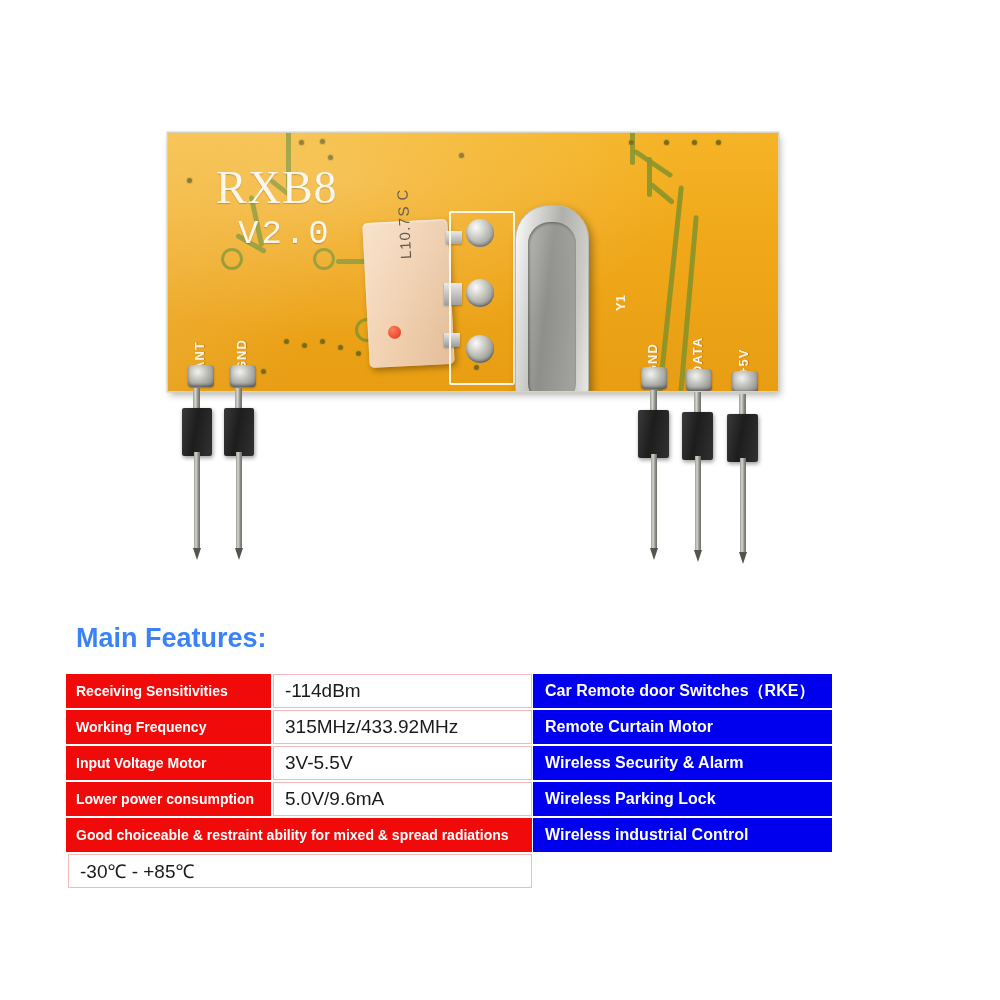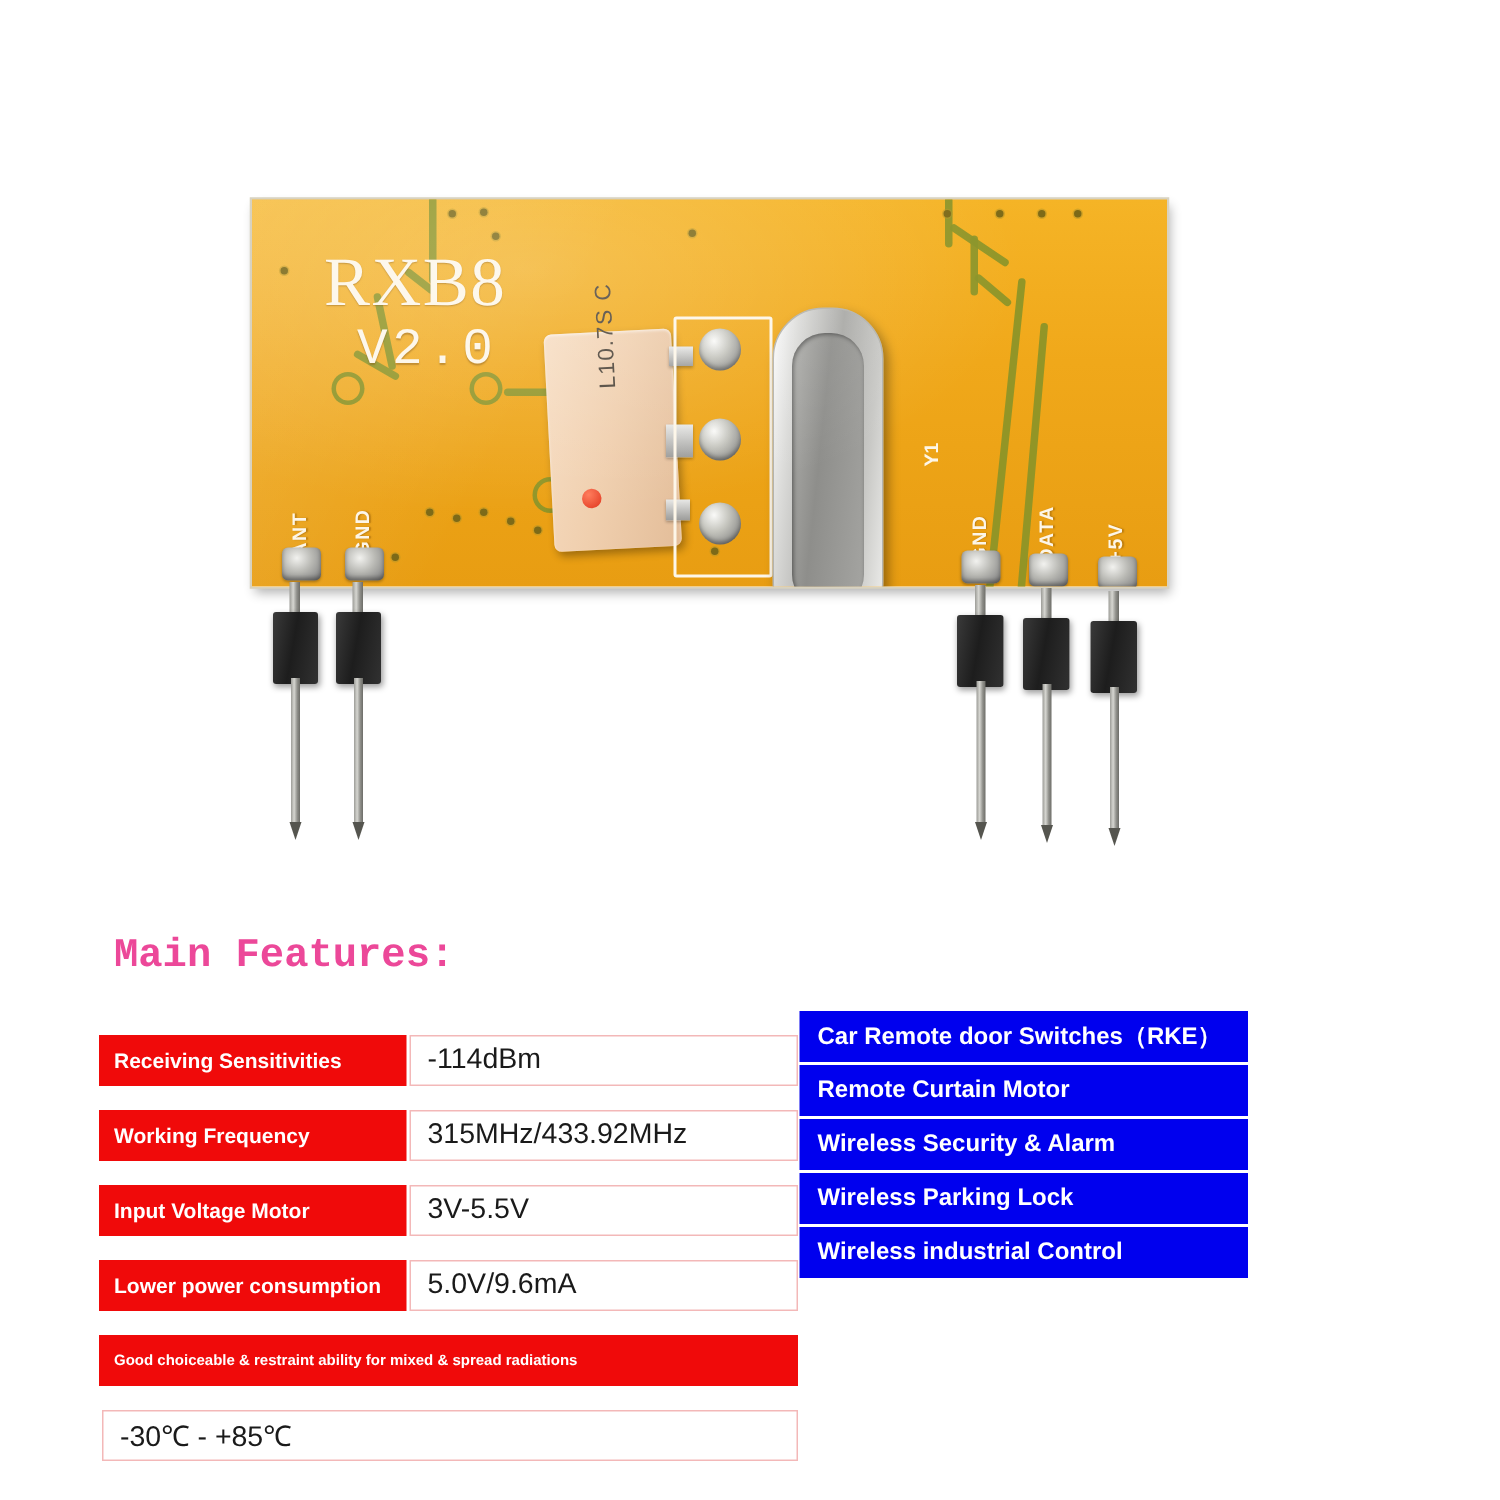--- a/index.html
+++ b/index.html
@@ -239,41 +239,40 @@
   #tables-area {
     position: absolute;
     left: 0;
     top: 600px;
     width: 1000px;
     height: 400px;
   }
 
   .section-heading {
     position: absolute;
-    font-family: Liberation Mono, monospace;
+    font-family: Liberation Sans, sans-serif;
     font-weight: bold;
     font-size: 27px;
-    color: #ec4899;
+    color: #3b82f6;
     white-space: nowrap;
   }
   #features-heading { left: 76px; top: 23px; }
   #applications-heading { left: 538px; top: 23px; }
 
   
   #features-table {
     position: absolute;
     left: 66px;
     top: 74px;
     width: 466px;
   }
   .feat-row {
     display: flex;
     height: 34px;
     margin-bottom: 2px;
-    margin-top: 16px;
   }
   .feat-label {
     width: 205px;
     flex: 0 0 205px;
     background: #f00a0a;
     color: #ffffff;
     font-size: 14px;
     font-weight: bold;
     display: flex;
     align-items: center;
@@ -292,21 +291,21 @@
     align-items: center;
     padding-left: 11px;
     box-sizing: border-box;
     margin-left: 2px;
     white-space: nowrap;
     overflow: hidden;
   }
   .feat-row.fullspan .feat-label {
     width: 100%;
     flex: 1 1 auto;
-    font-size: 10px;
+    font-size: 14px;
   }
 
   
   #applications-table {
     position: absolute;
     left: 533px;
     top: 74px;
     width: 299px;
   }
   .app-row {

